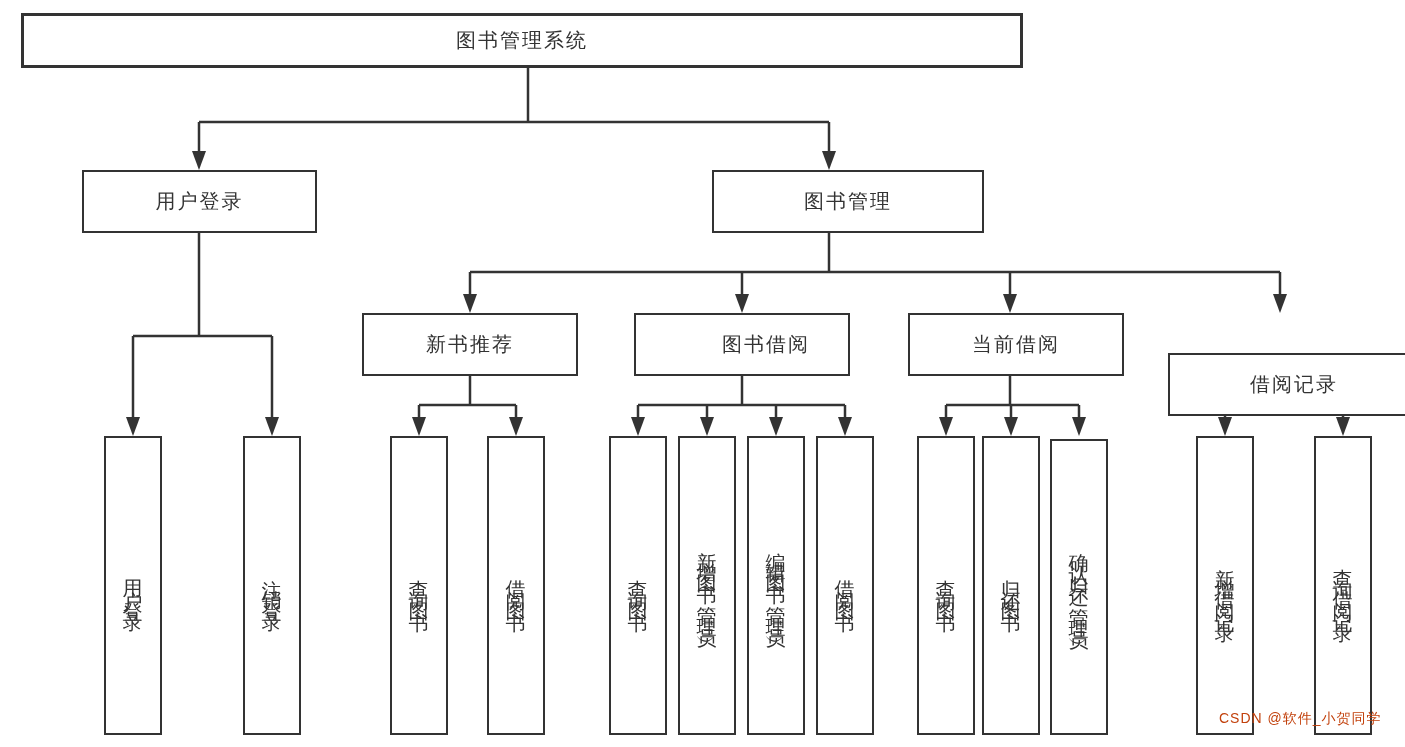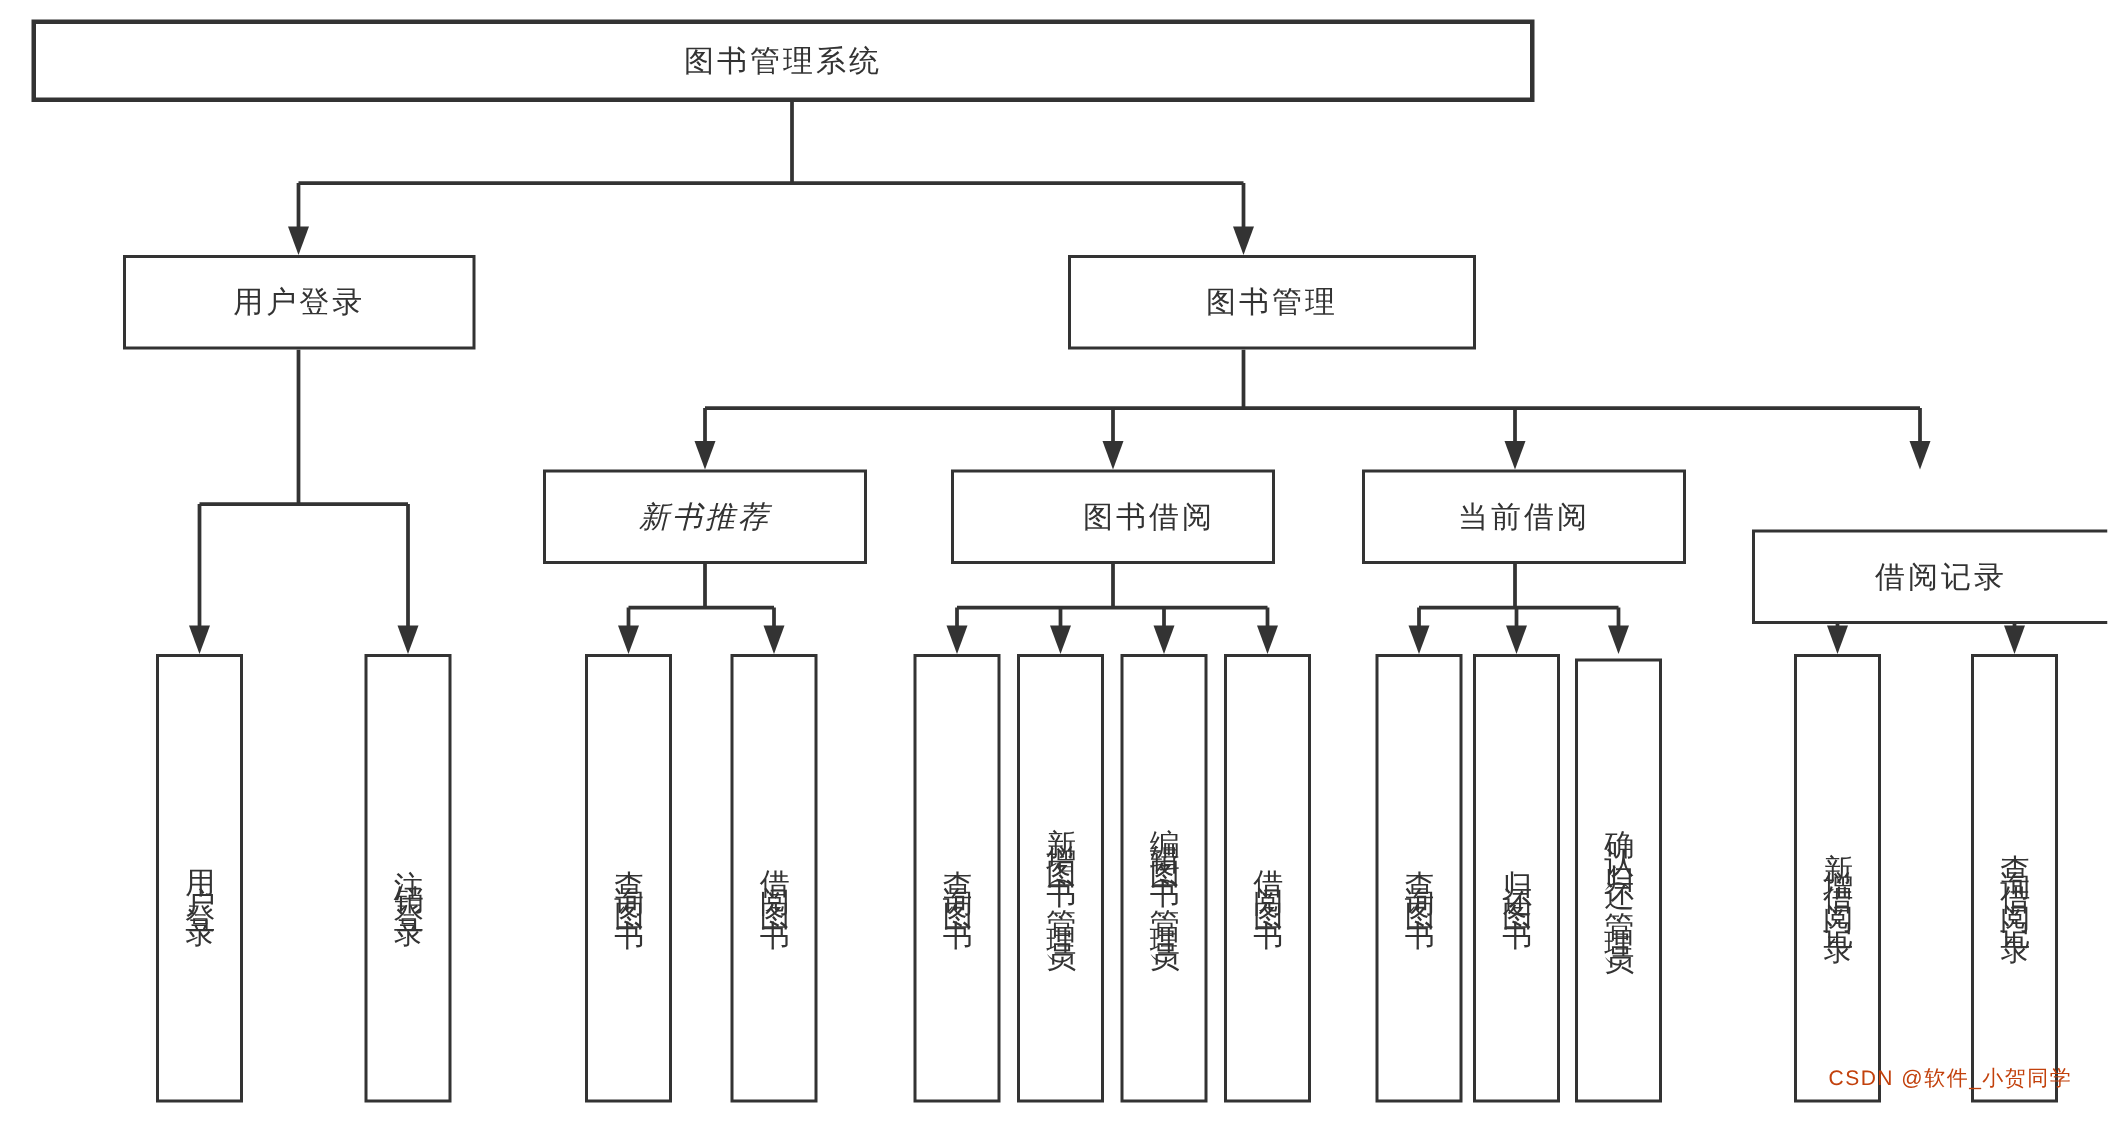--- a/index.html
+++ b/index.html
@@ -147,21 +147,21 @@
     <span>图书管理系统</span>
   </div>
 
   <div class="node" style="left:82px; top:170px; width:235px; height:63px;">
     <span>用户登录</span>
   </div>
   <div class="node" style="left:712px; top:170px; width:272px; height:63px;">
     <span>图书管理</span>
   </div>
 
-  <div class="node" style="left:362px; top:313px; width:216px; height:63px;font-style:italic;">
+  <div class="node" style="left:362px; top:313px; width:216px; height:63px;">
     <span>新书推荐</span>
   </div>
   <div class="node" style="left:634px; top:313px; width:216px; height:63px;padding-left:48px;">
     <span>图书借阅</span>
   </div>
   <div class="node" style="left:908px; top:313px; width:216px; height:63px;">
     <span>当前借阅</span>
   </div>
   <div class="node" style="left:1168px; top:313px; width:252px; height:63px;margin-top:40px;">
     <span>借阅记录</span>

